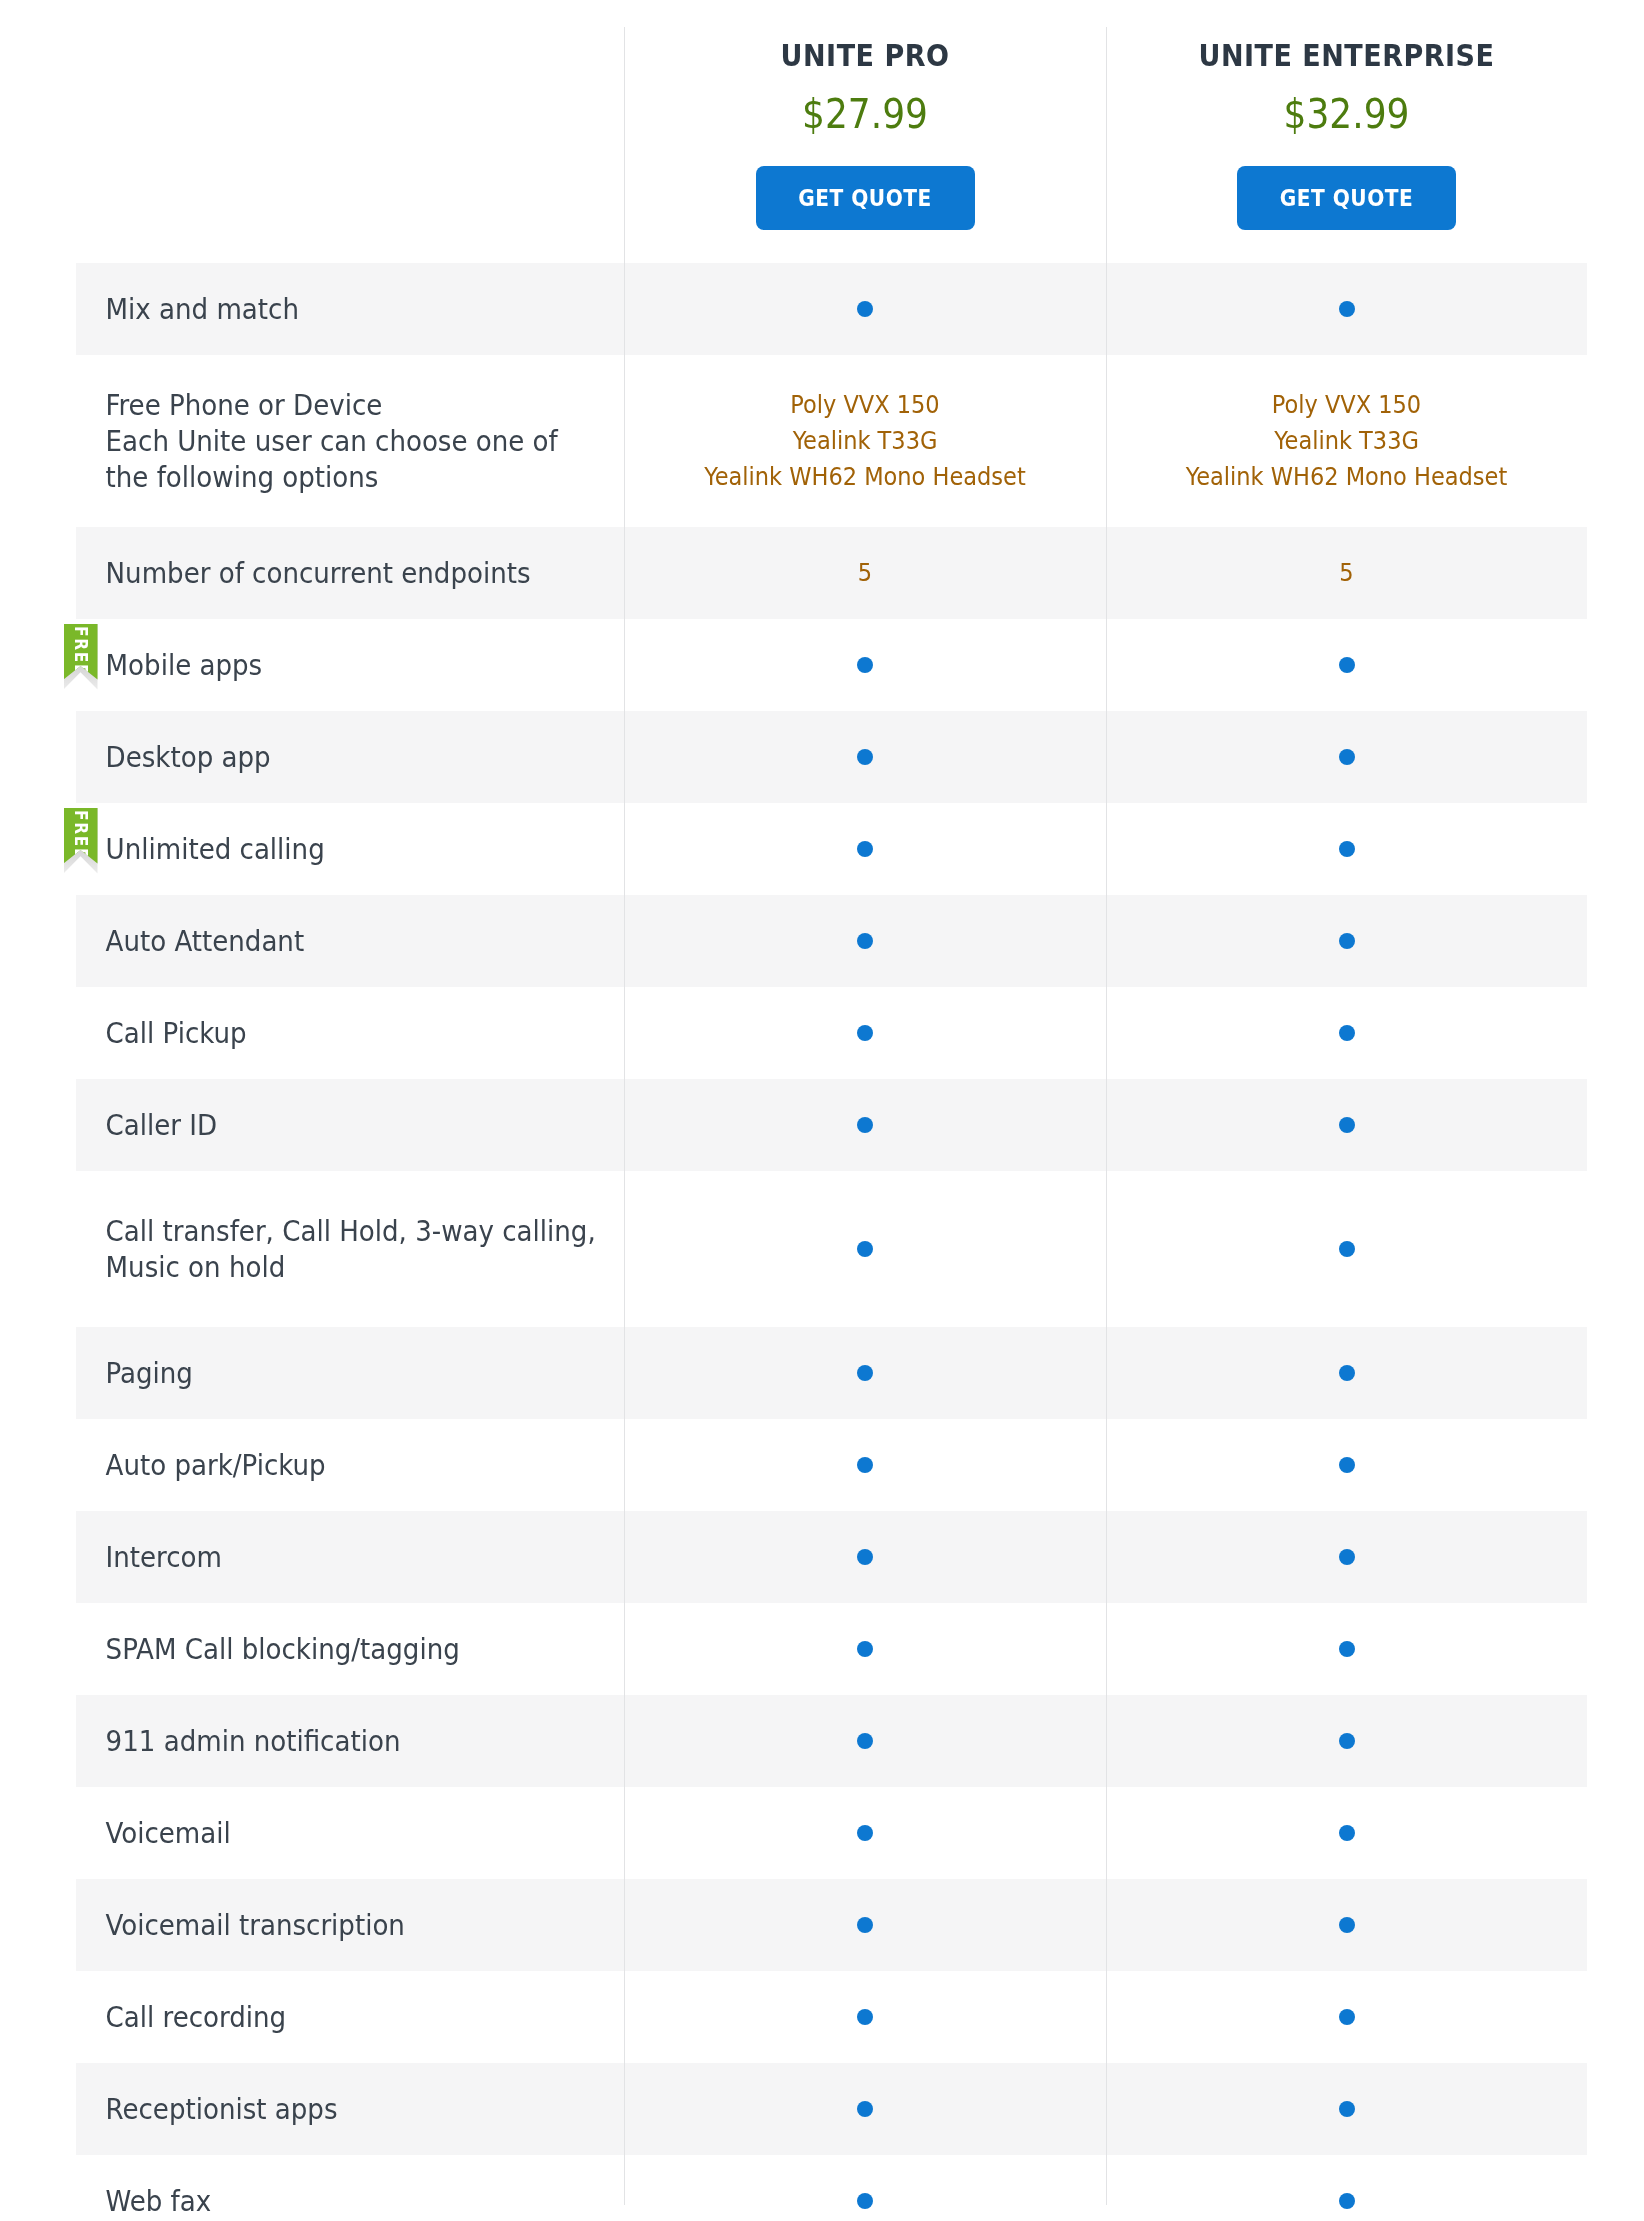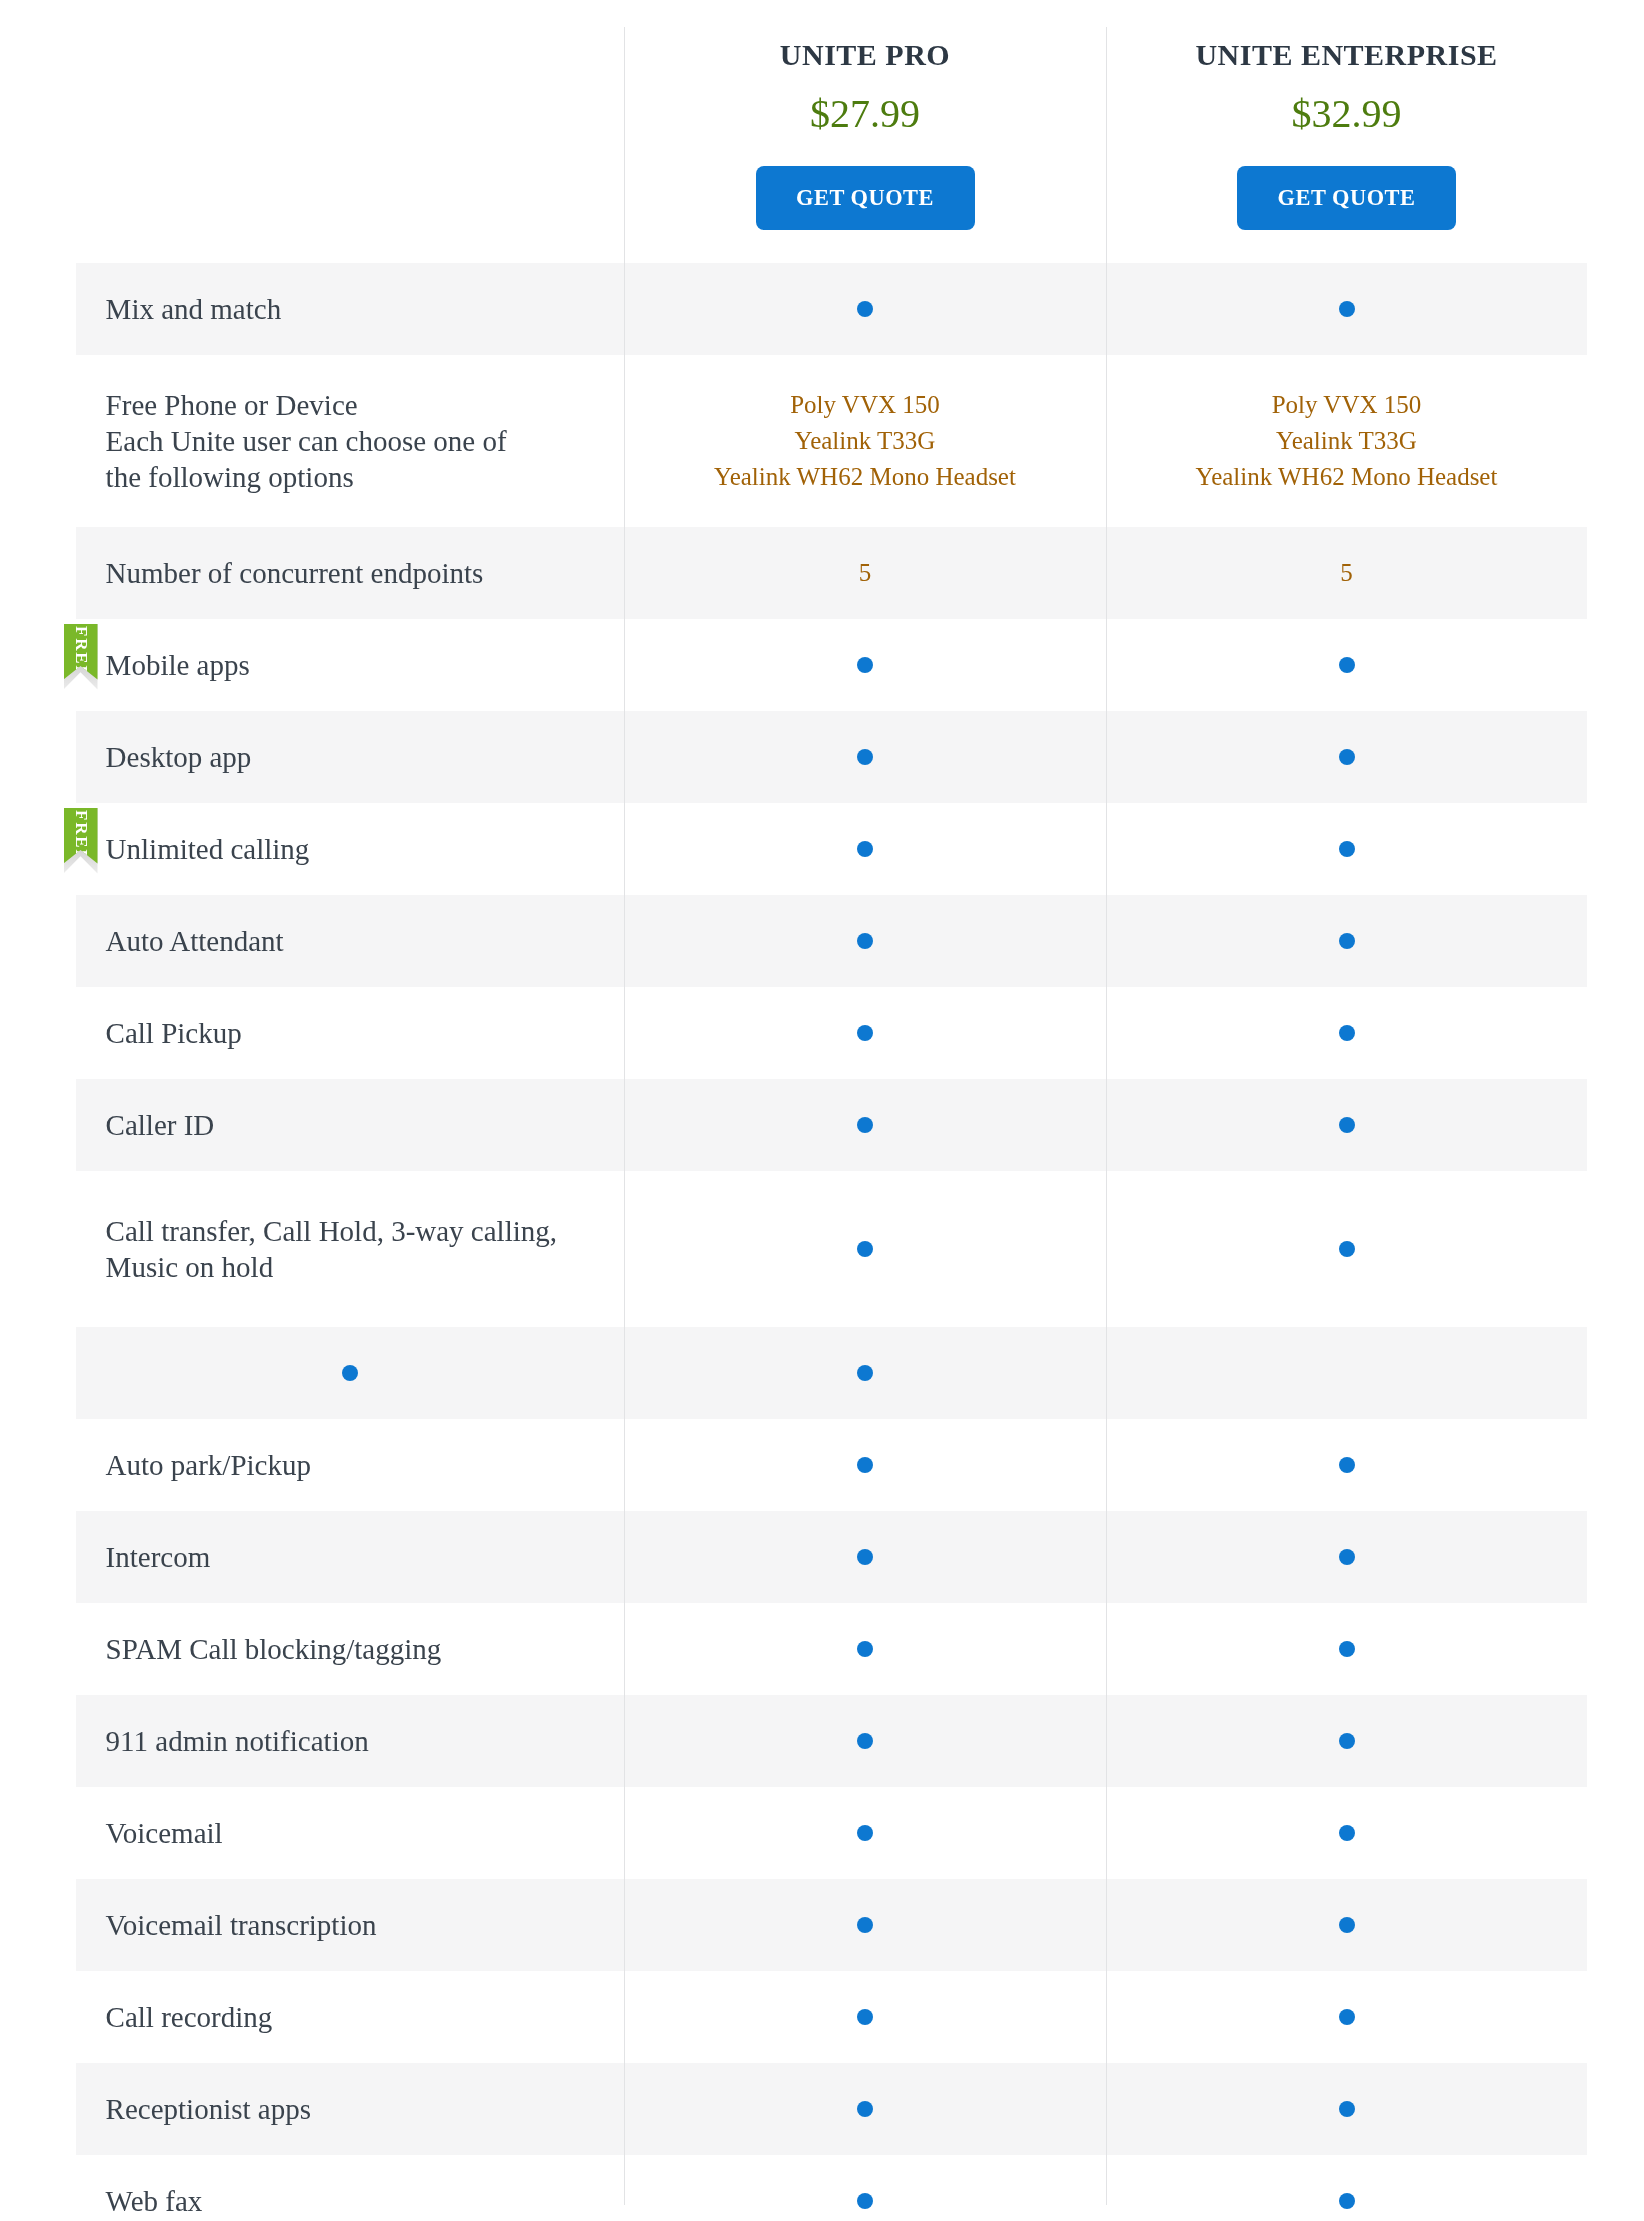--- a/index.html
+++ b/index.html
@@ -3,21 +3,21 @@
 <meta charset="utf-8">
 <style>
   html,body { margin:0; padding:0; background:#ffffff; }
   body {
     width:1644px; height:2221px;
     font-family:"DejaVu Sans","Liberation Sans",sans-serif;
     font-stretch:condensed;
     color:#3a434d;
     -webkit-font-smoothing:antialiased;
   }
-  .page { position:relative; width:1644px; height:2221px; overflow:hidden; background:#fff;font-family:Liberation Serif, serif; }
+  .page { position:relative; width:1644px; height:2221px; overflow:hidden; background:#fff; }
 
   
   .divider { position:absolute; top:27px; bottom:16px; width:0.9px; background:#e2e3e5; z-index:6; }
   .divider.d1 { left:624px; }
   .divider.d2 { left:1106px; }
 
   .table { position:absolute; left:76px; top:0; width:1511px; }
 
   .header-row { display:grid; grid-template-columns:548px 482px 481px; height:263px; }
   .plan-header { display:flex; flex-direction:column; align-items:center; padding-top:38px; }
@@ -172,20 +172,21 @@
   </div>
         <div class="row plain tall">
 
     <div class="feature-label">Call transfer, Call Hold, 3-way calling,
 Music on hold</div>
     <div class="plan-cell"><span class="dot"></span></div>
     <div class="plan-cell"><span class="dot"></span></div>
   </div>
         <div class="row shade">
 
+    <div class="feature-label">Paging</div>
     <div class="plan-cell"><span class="dot"></span></div>
     <div class="plan-cell"><span class="dot"></span></div>
   </div>
         <div class="row plain">
 
     <div class="feature-label">Auto park/Pickup</div>
     <div class="plan-cell"><span class="dot"></span></div>
     <div class="plan-cell"><span class="dot"></span></div>
   </div>
         <div class="row shade">

